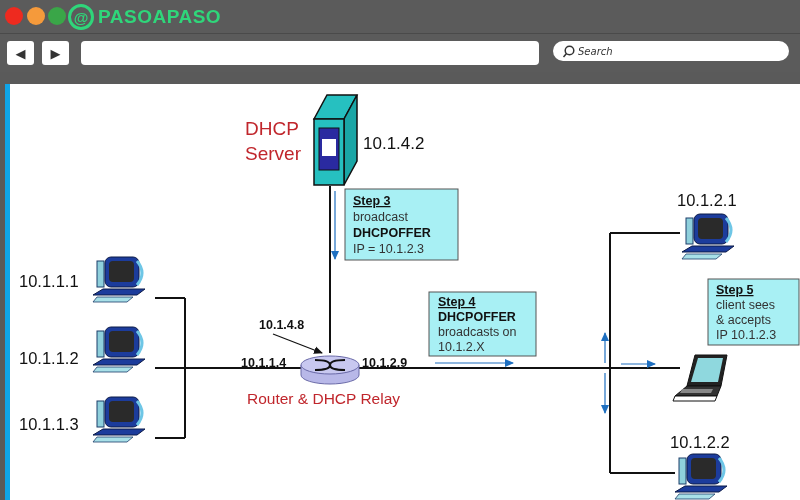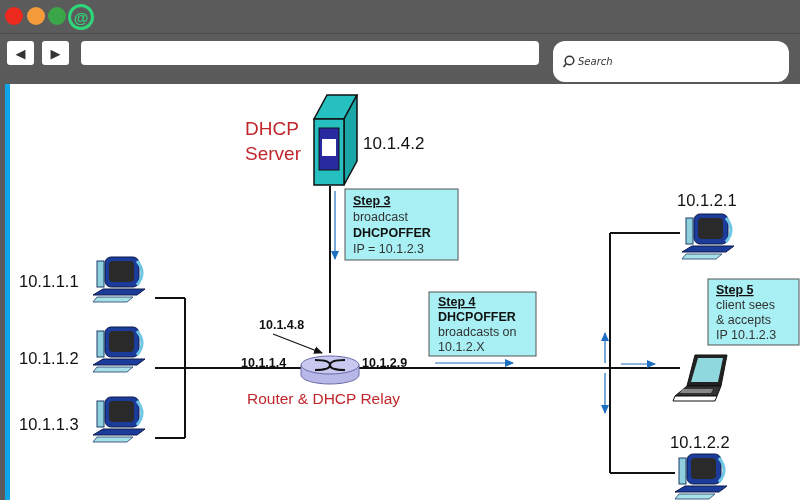--- a/index.html
+++ b/index.html
@@ -11,37 +11,38 @@
   .dot.green { left:48px; background:#3aa648; }
   .logo { position:absolute; left:68px; top:4px; height:26px; display:flex; align-items:center; }
   .logo-badge { width:26px; height:26px; border-radius:50%; border:3px solid #2fd67a; box-sizing:border-box; color:#2fd67a; font-weight:bold; font-size:15px; display:flex; align-items:center; justify-content:center; margin-right:4px; }
   .logo-a { color:#f2f2f2; font-size:19px; font-weight:bold; letter-spacing:0.5px; }
   .logo-b { color:#2fd67a; font-size:19px; font-weight:bold; letter-spacing:0.5px; }
   .toolbar { position:absolute; left:0; top:33px; width:800px; height:38px; background:#5b5b5b; border-top:1px solid #4a4a4a; }
   .navbtn { position:absolute; top:7px; width:27px; height:24px; background:#fff; border-radius:3px; display:flex; align-items:center; justify-content:center; font-size:13px; color:#333; }
   .navbtn.back { left:7px; }
   .navbtn.fwd { left:42px; }
   .urlbar { position:absolute; left:81px; top:7px; width:458px; height:24px; background:#fff; border-radius:4px; }
-  .searchbar { position:absolute; left:553px; top:7px; width:236px; height:41px; background:#fff; border-radius:12px; display:flex; align-items:center; }
+  .searchbar { position:absolute; left:553px; top:7px; width:236px; height:20px; background:#fff; border-radius:12px; display:flex; align-items:center; }
   .search-icon { margin-left:9px; width:13px; height:13px; position:relative; }
   .search-icon svg { display:block; }
   .search-label { margin-left:3px; font-size:10px; font-style:italic; color:#333; font-family:"DejaVu Sans", sans-serif; }
   .content { position:absolute; left:5px; top:84px; width:790px; height:424px; background:#fff; border-left:5px solid #0ea5e9; }
   .diagram { position:absolute; left:0; top:0; }
   .lbl { font-family:"Liberation Sans", sans-serif; }
 </style>
 </head>
 <body>
 
 <div class="titlebar">
   <div class="dot red"></div>
   <div class="dot orange"></div>
   <div class="dot green"></div>
   <div class="logo">
     <div class="logo-badge">@</div>
+      <span class="logo-b">PASOAPASO</span>
   </div>
 </div>
 
 <div class="toolbar">
   <div class="navbtn back">
       <span>◀</span>
     </div>
   <div class="navbtn fwd">
       <span>▶</span>
     </div>

